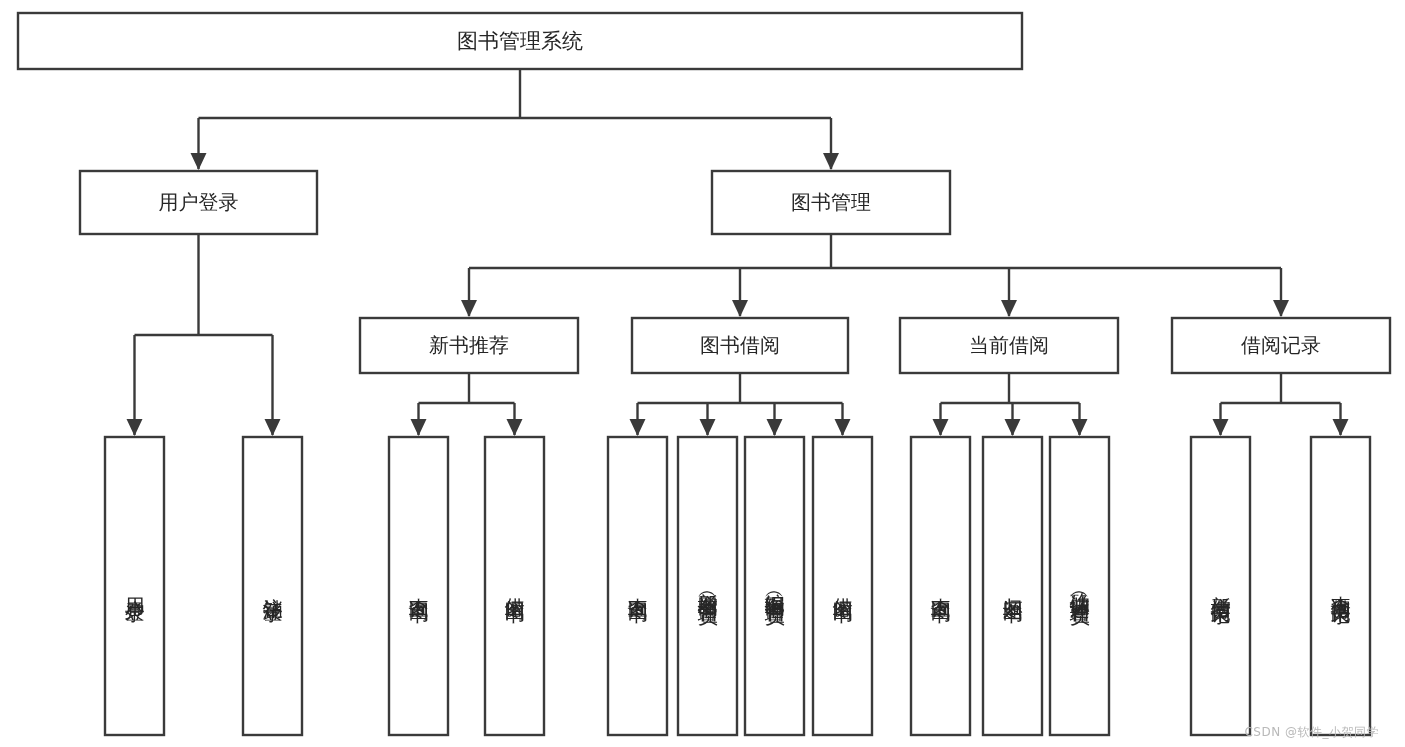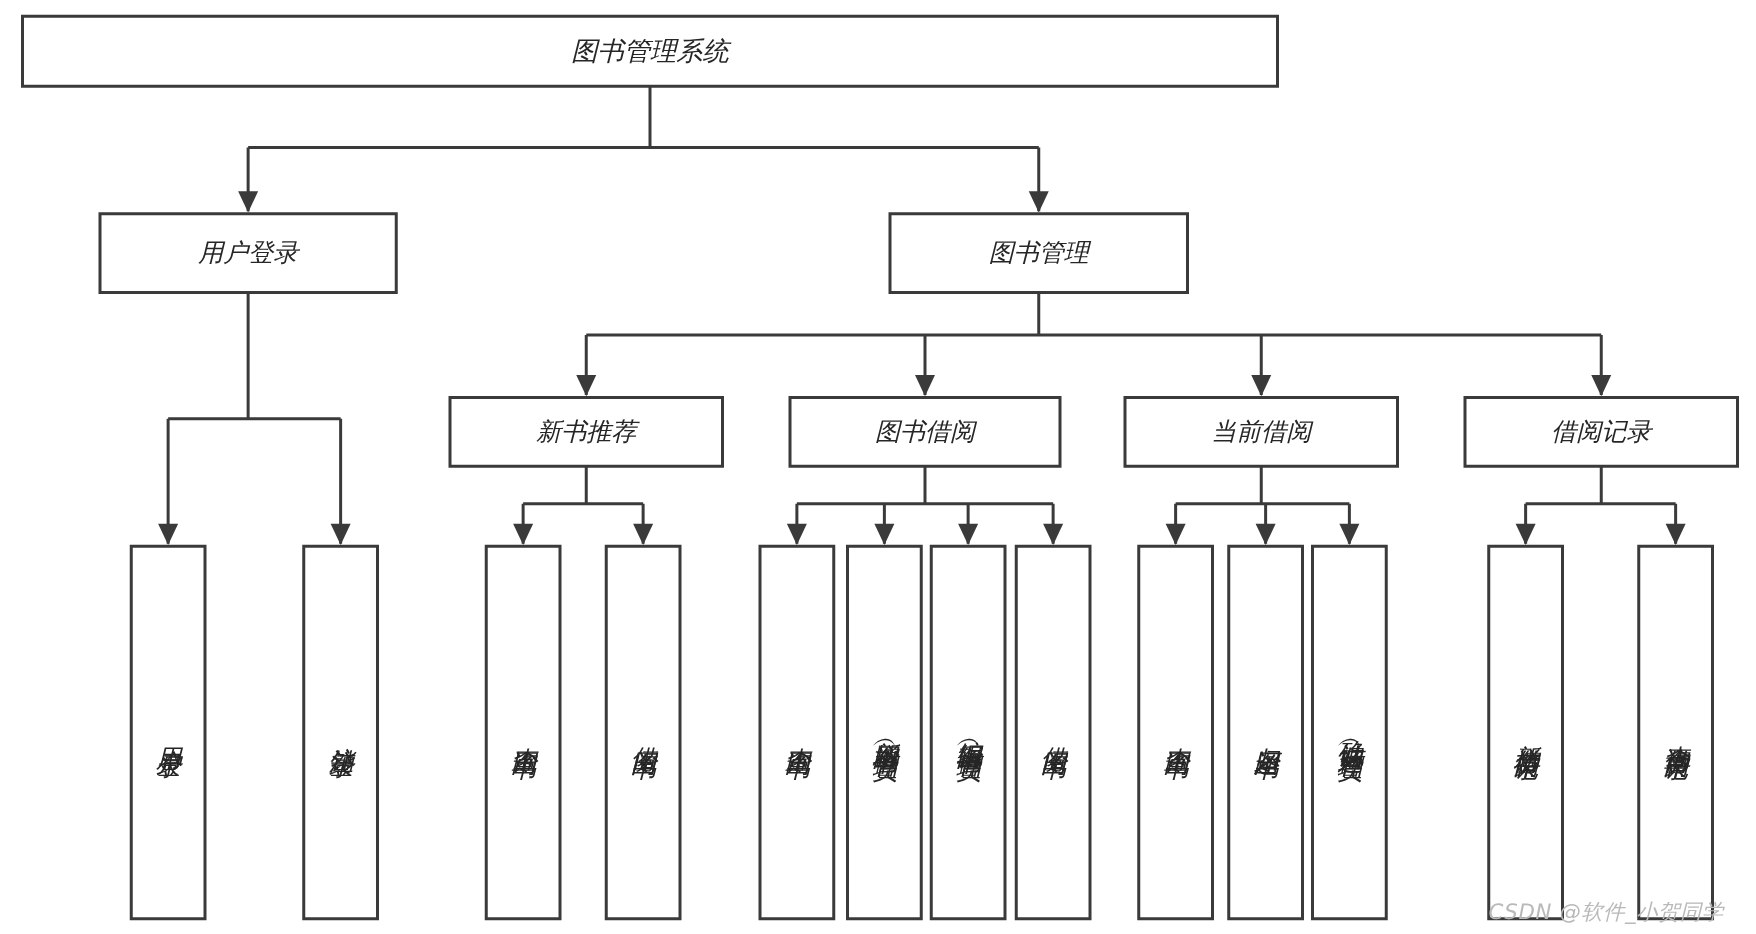--- a/index.html
+++ b/index.html
@@ -13,21 +13,20 @@
     width: 1405px;
     height: 747px;
     overflow: hidden;
     position: relative;
   }
   #diagram-root {
     position: relative;
     width: 1387px;
     height: 747px;
     background: #ffffff;
-    font-style: italic;
   }
   svg#tree-svg {
     position: absolute;
     left: 0;
     top: 0;
     width: 1405px;
     height: 747px;
     display: block;
   }
   .node-box {
@@ -67,21 +66,21 @@
     white-space: nowrap;
     text-align: left;
     user-select: none;
     pointer-events: none;
   }
   .watermark {
     position: absolute;
     right: 8px;
     bottom: 6px;
     font-family: "DejaVu Sans", "Liberation Sans", sans-serif;
-    font-size: 17px;
+    font-size: 12px;
     color: #b9b9b9;
     letter-spacing: 0.5px;
     white-space: nowrap;
   }
 </style>
 </head>
 <body>
 
 <div id="diagram-root">
 

